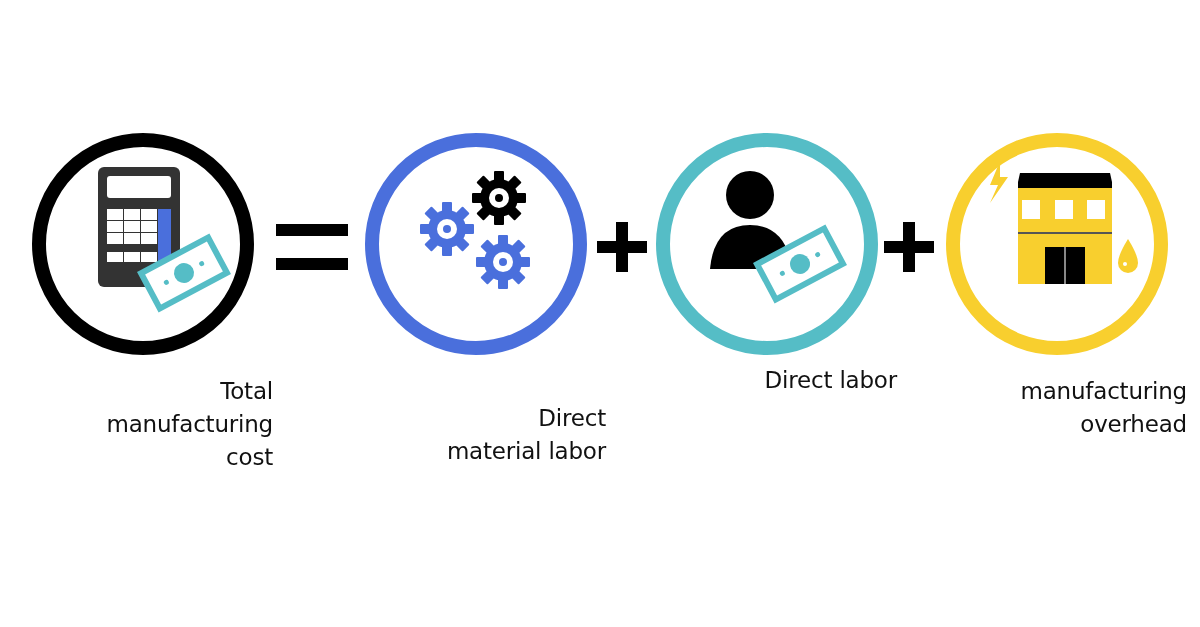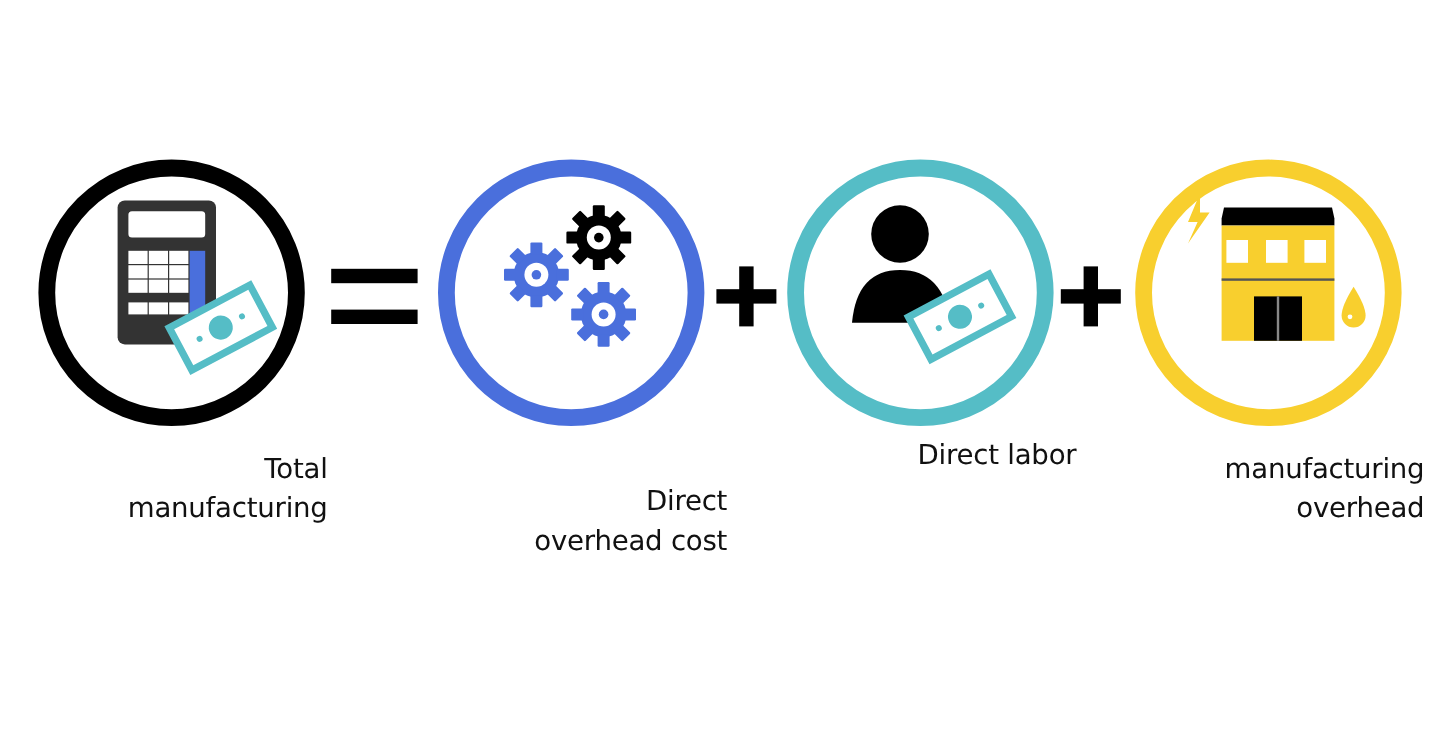--- a/index.html
+++ b/index.html
@@ -112,25 +112,26 @@
     <rect x="104" y="100" width="2" height="37" fill="#888"></rect>
 
     <path d="M168 92 Q158 108 158 116 A10 10 0 0 0 178 116 Q178 108 168 92 Z" fill="#F8CF2E"></path>
     <circle cx="165" cy="117" r="2" fill="#fff"></circle>
   </svg>
 </div>
 
 <div class="label" style="left:13px; top:375px;">
   <div>Total</div>
   <div>manufacturing</div>
+  <div>cost</div>
 </div>
 
 <div class="label" style="left:346px; top:375px;margin-top:27px;">
   <div>Direct</div>
-  <div>overhead cost</div>
+  <div>material labor</div>
 </div>
 
 <div class="label" style="left:637px; top:364px;">
   <div>Direct labor</div>
 </div>
 
 <div class="label" style="left:927px; top:375px;">
   <div>manufacturing</div>
   <div>overhead</div>
 </div>

